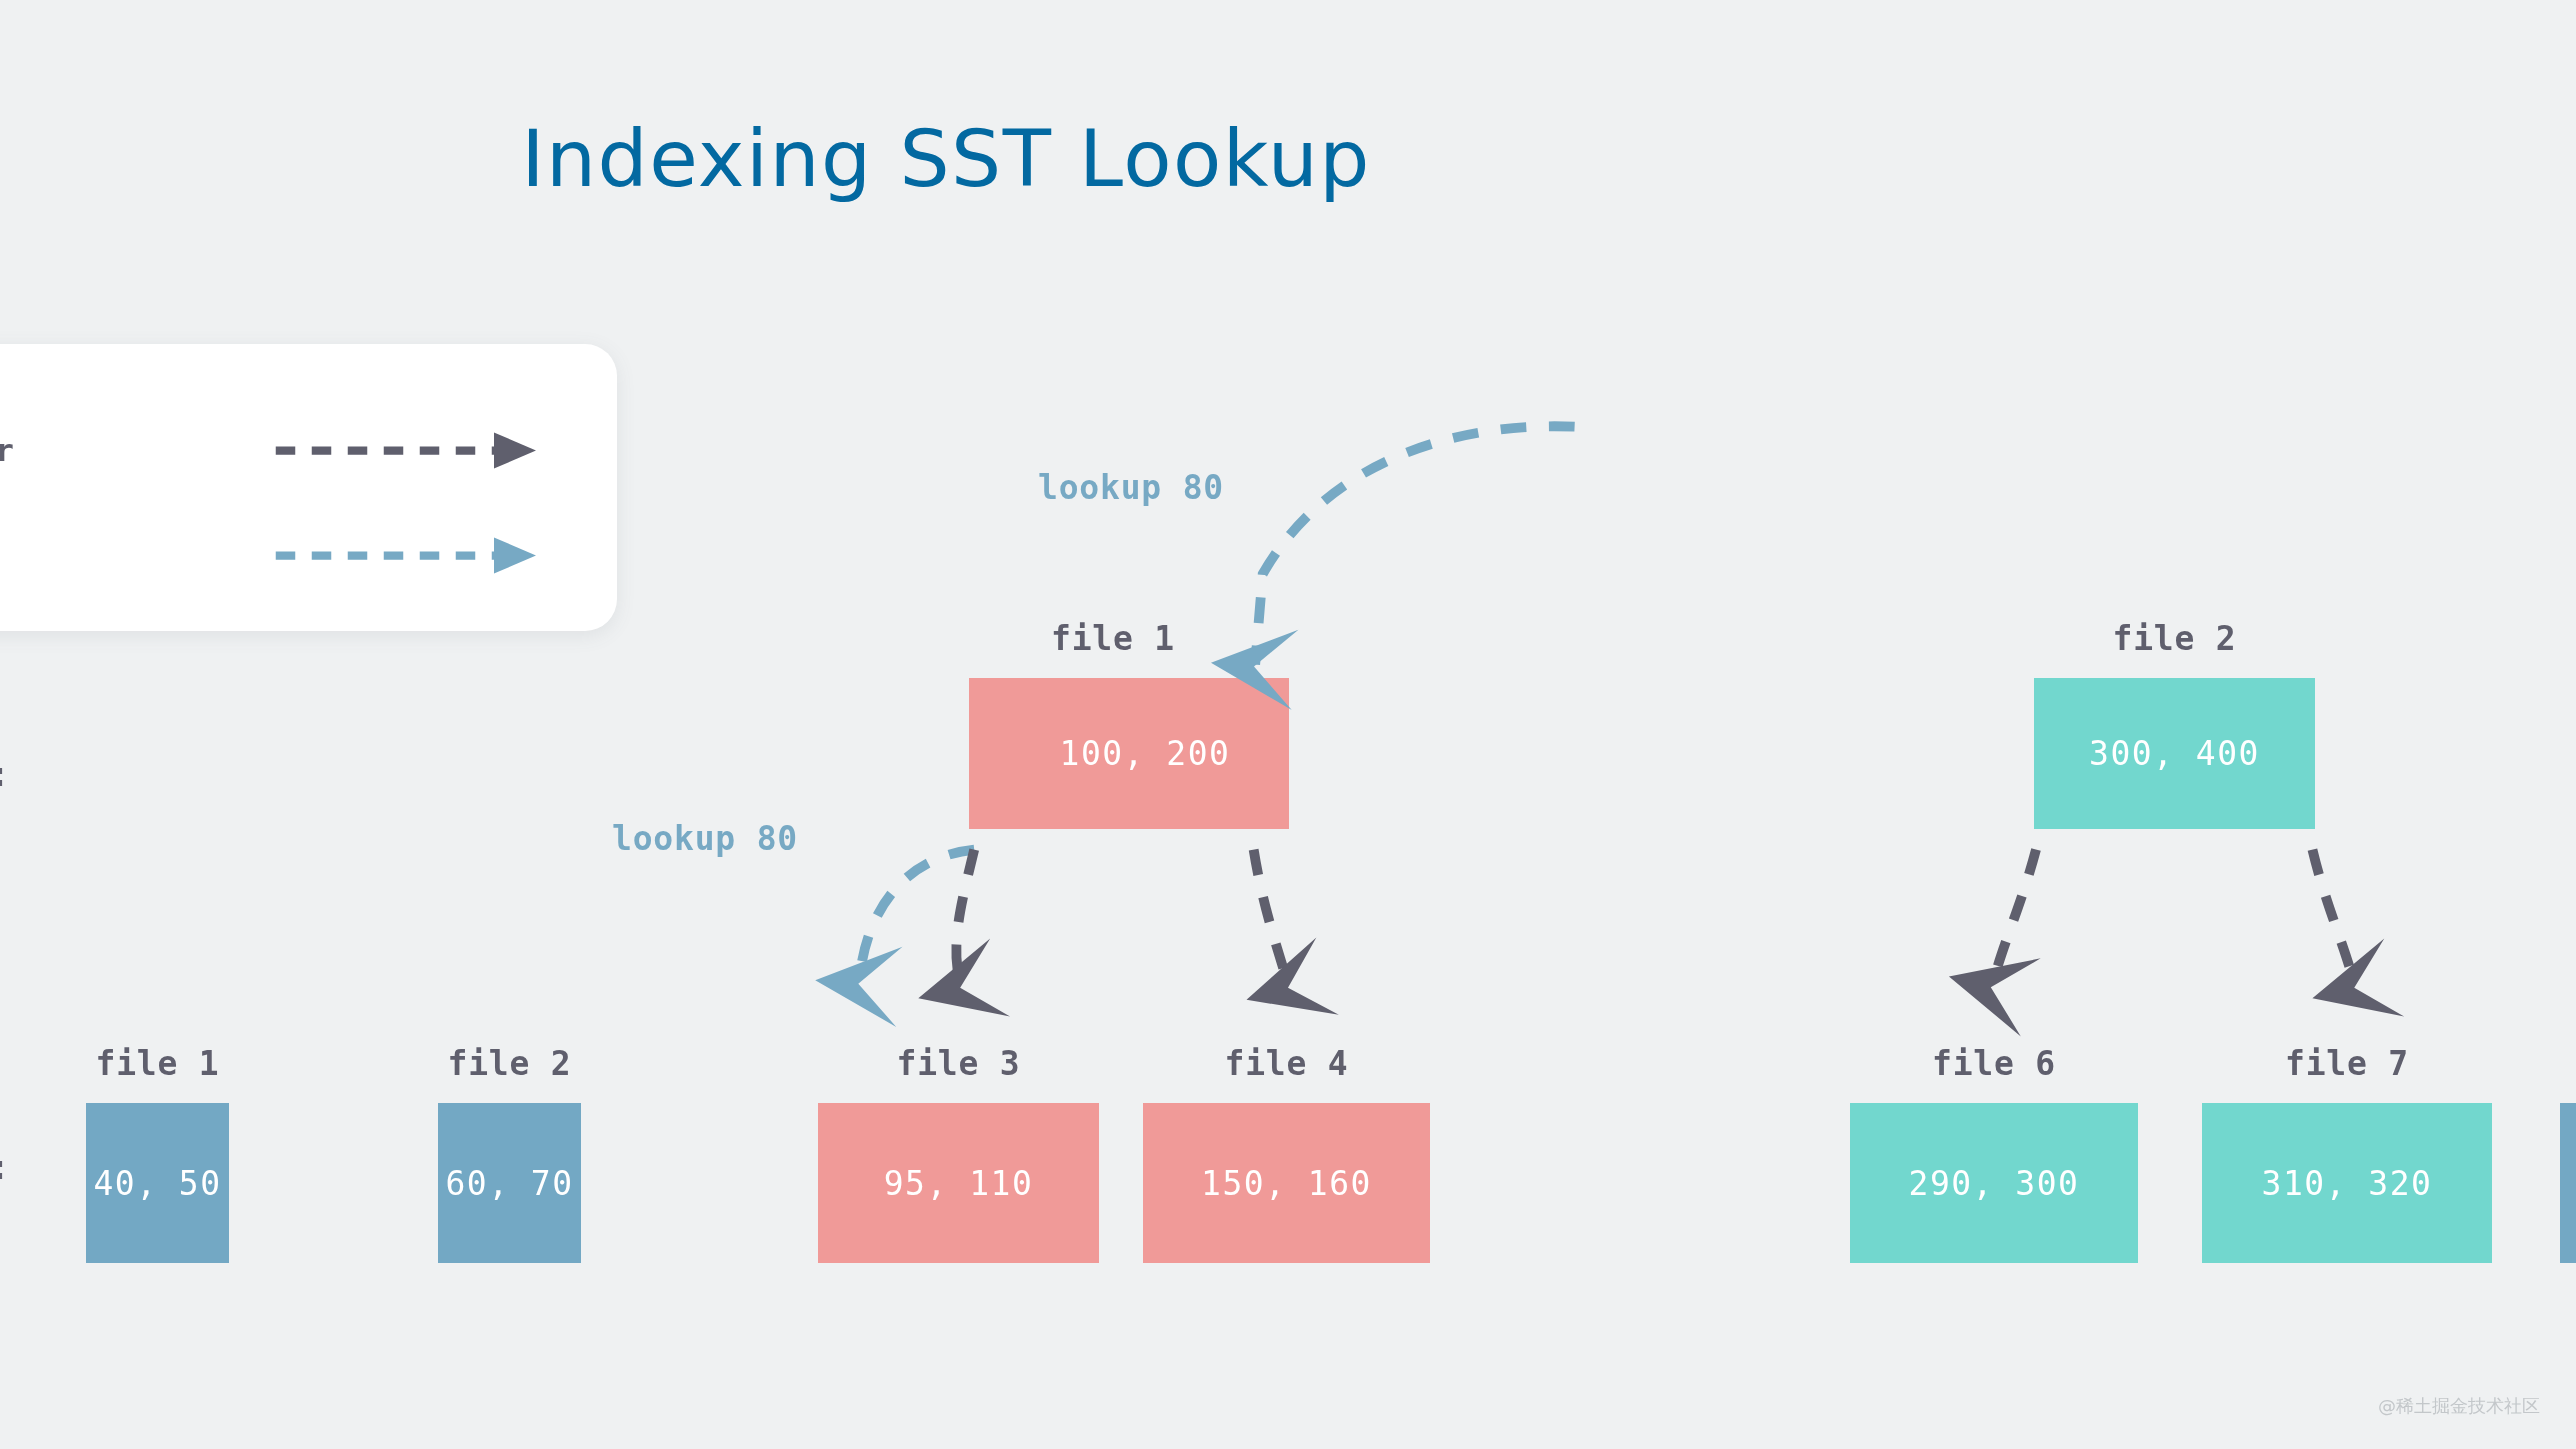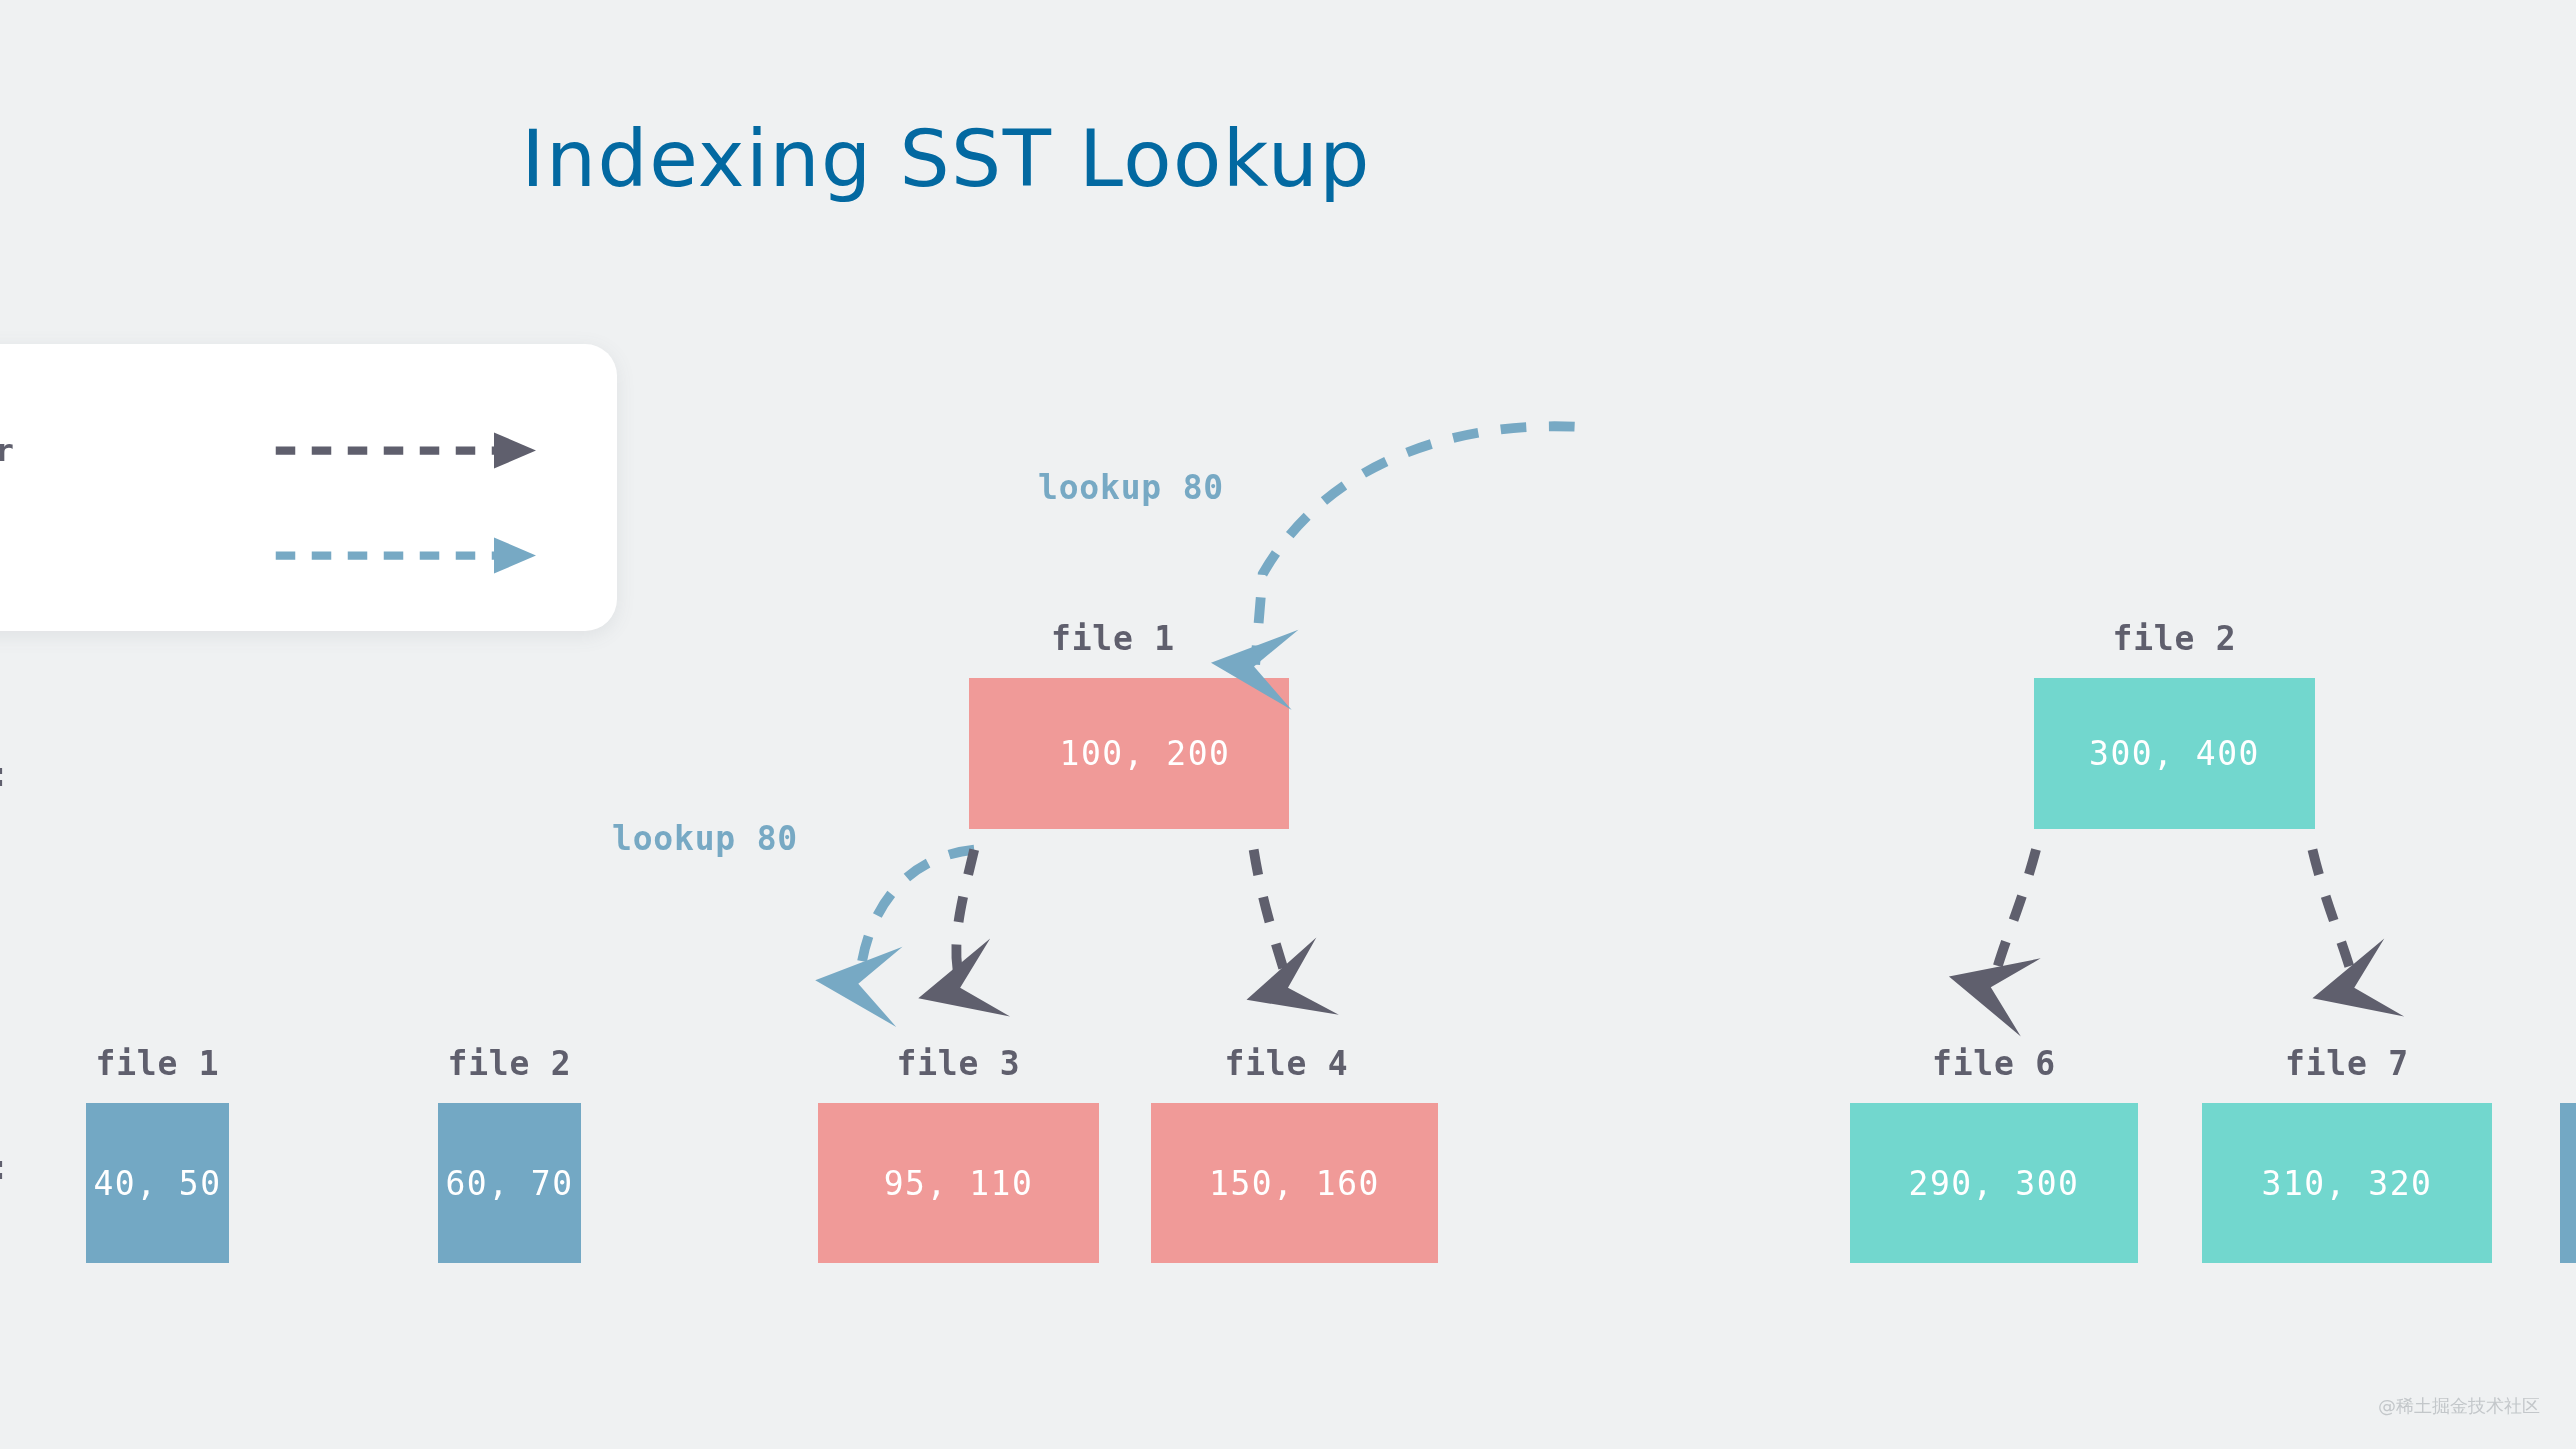--- a/index.html
+++ b/index.html
@@ -180,21 +180,21 @@
     <div class="file-box" style="height:160px; background:#73a8c4;">60, 70</div>
   </div>
 
   <div class="file-group" style="left:818px; top:1044px; width:281px; height:234px;">
     <div class="file-name">file 3</div>
     <div class="file-box" style="height:160px; background:#f09a98;">95, 110</div>
   </div>
 
   <div class="file-group" style="left:1143px; top:1044px; width:287px; height:234px;">
     <div class="file-name">file 4</div>
-    <div class="file-box" style="height:160px; background:#f09a98;margin-left:8px;">150, 160</div>
+    <div class="file-box" style="height:160px; background:#f09a98;">150, 160</div>
   </div>
 
 
   <div class="file-group" style="left:1850px; top:1044px; width:288px; height:234px;">
     <div class="file-name">file 6</div>
     <div class="file-box" style="height:160px; background:#72d7ce;">290, 300</div>
   </div>
 
   <div class="file-group" style="left:2202px; top:1044px; width:290px; height:234px;">
     <div class="file-name">file 7</div>

